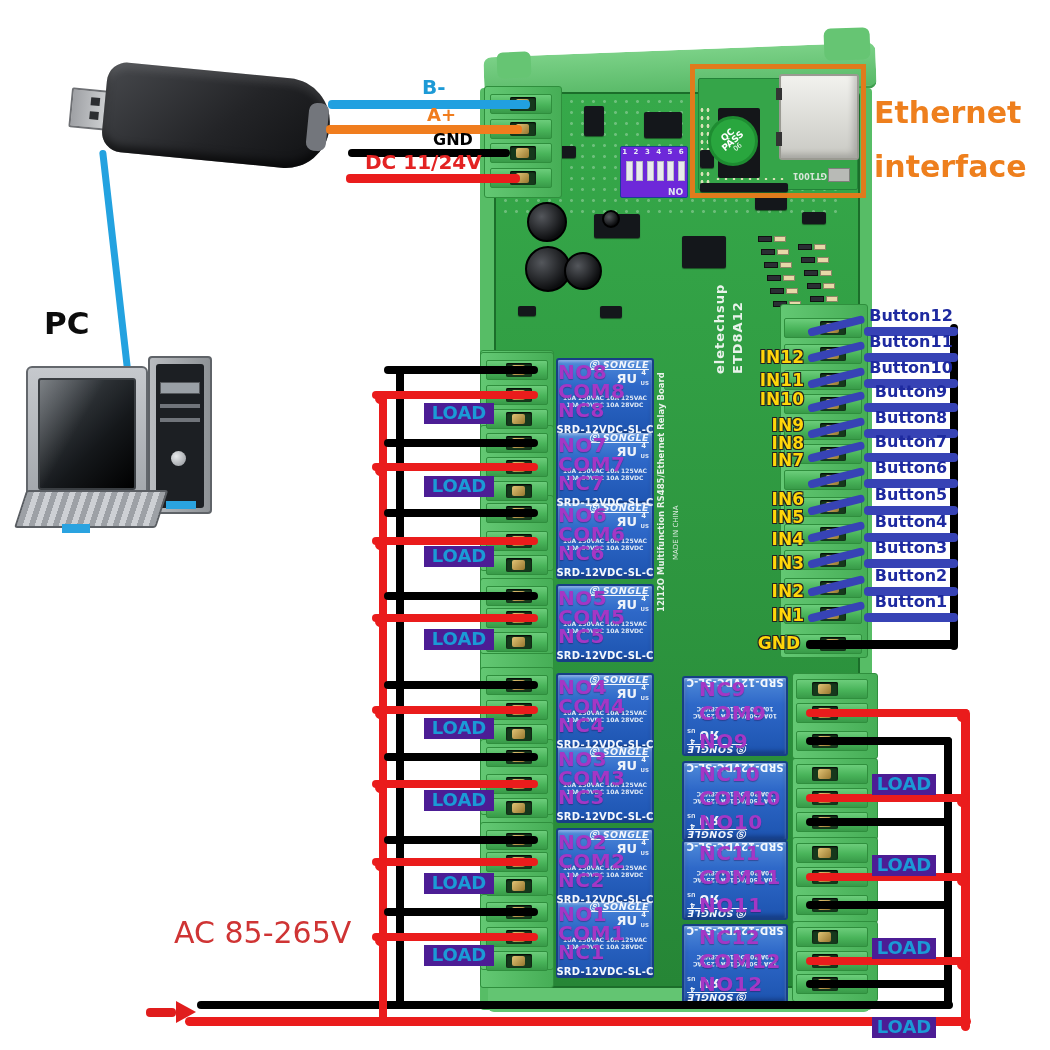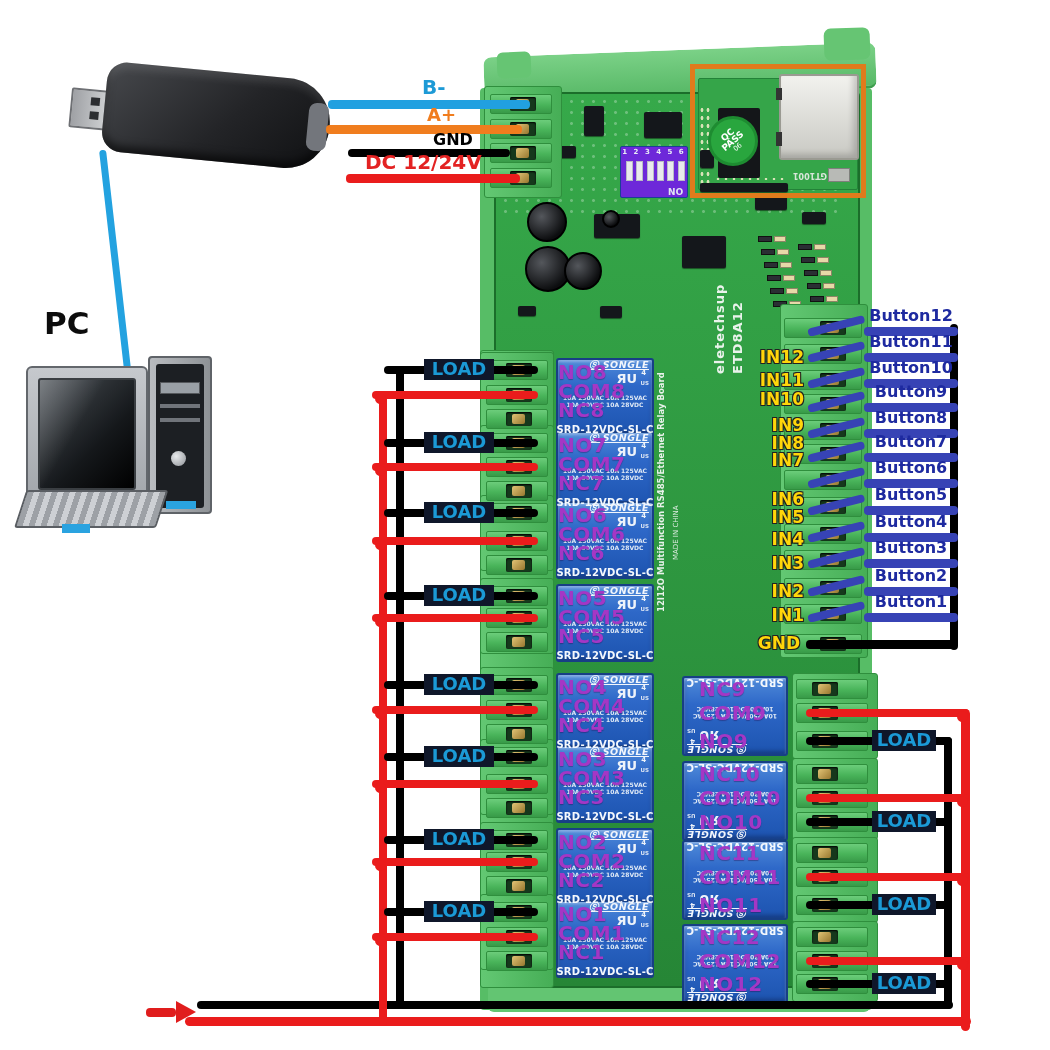--- a/index.html
+++ b/index.html
@@ -24,21 +24,21 @@
   .rc.flip{transform:rotate(180deg);}
   .r-brand{top:1px;right:5px;font:italic 700 9.5px "DejaVu Sans",sans-serif;color:#f2f6fc;letter-spacing:.5px;text-decoration:underline;}
   .r-ul{top:13px;right:17px;font:700 13px "DejaVu Sans",sans-serif;color:#eef3fa;}
   .r-ul4{top:11px;right:8px;font:700 7px "DejaVu Sans",sans-serif;color:#eef3fa;}
   .r-ulus{top:22px;right:5px;font:700 5.5px "DejaVu Sans",sans-serif;color:#d8e2f2;}
   .r-rat{top:36px;left:0;right:0;text-align:center;font:700 6px/7px "DejaVu Sans",sans-serif;color:#dfe9f6;white-space:pre-line;}
   .r-part{bottom:1px;left:0;right:0;text-align:center;font:700 10px "DejaVu Sans",sans-serif;color:#f4f8fd;letter-spacing:.2px;}
   
   .chlabel{font:700 20px/20px "DejaVu Sans",sans-serif;color:#a437c5;z-index:22;letter-spacing:.5px;
            text-shadow:0 1px 1px rgba(40,0,60,.35);padding-left:2px;}
-  .loadlbl{background:#0f172a;color:#1b9ad6;font:700 18px/20px "DejaVu Sans",sans-serif;text-align:center;z-index:35;}
+  .loadlbl{background:#4c1d95;color:#1b9ad6;font:700 18px/20px "DejaVu Sans",sans-serif;text-align:center;z-index:35;margin-top:44px;}
   .inlbl{color:#ffd60a;font:700 17px/20px "DejaVu Sans",sans-serif;text-align:right;z-index:35;
          text-shadow:-1px -1px 0 #222,1px -1px 0 #222,-1px 1px 0 #222,1px 1px 0 #222;}
   .btnlbl{font:700 16px/18px "DejaVu Sans",sans-serif;color:#1e2aa0;text-align:center;z-index:35;}
   .btnbar{background:#3743b5;border-radius:4px;z-index:30;}
   .btndiag{background:#3743b5;border-radius:4px;z-index:30;transform:rotate(-14deg);transform-origin:4px 4px;}
   .chip{background:#14171b;border-radius:2px;z-index:13;box-shadow:0 1px 1px rgba(0,0,0,.5);}
   .cap{border-radius:50%;background:radial-gradient(circle at 35% 35%,#54575c,#0c0d0f 72%);border:2px solid #000;z-index:13;}
   .led{background:#e7d9a8;border:1px solid #8d8666;z-index:13;}
   .res{background:#2a2e33;border:1px solid #111;z-index:13;}
   .wirelabel{z-index:40;}
@@ -71,21 +71,21 @@
     <div style="left:240px;top:26px;width:20px;height:48px;background:#73767c;border-radius:8px;"></div>
   </div>
 
   <div class="w" style="left:328px;top:100px;width:202px;height:9px;background:#21a0e0;"></div>
   <div class="w" style="left:326px;top:125px;width:196px;height:9px;background:#f07d1e;"></div>
   <div class="w" style="left:348px;top:149px;width:162px;height:8px;background:#000;"></div>
   <div class="w" style="left:346px;top:174px;width:174px;height:9px;background:#ea1c1c;"></div>
   <div class="wirelabel" style="left:422px;top:76px;font:700 20px/22px 'DejaVu Sans',sans-serif;color:#1d9ad6;">B-</div>
   <div class="wirelabel" style="left:427px;top:105px;font:700 18px/20px 'DejaVu Sans',sans-serif;color:#f07d1e;">A+</div>
   <div class="wirelabel" style="left:433px;top:131px;font:700 16px/18px 'DejaVu Sans',sans-serif;color:#000;">GND</div>
-  <div class="wirelabel" style="left:365px;top:151px;font:700 20px/22px 'DejaVu Sans',sans-serif;color:#e32222;">DC 12/24V</div>
+  <div class="wirelabel" style="left:365px;top:151px;font:700 20px/22px 'DejaVu Sans',sans-serif;color:#e32222;">DC 11/24V</div>
 
   <div style="left:484px;top:50px;width:392px;height:46px;background:linear-gradient(#7bd187,#58b967);border-radius:8px;border-bottom:3px solid #3d9e4d;transform:rotate(-2.2deg);z-index:8;"></div>
   <div style="left:497px;top:52px;width:34px;height:26px;background:#66c573;border-radius:6px;transform:rotate(-2deg);z-index:8;"></div>
   <div style="left:824px;top:28px;width:46px;height:32px;background:#66c573;border-radius:7px;transform:rotate(-2deg);z-index:8;"></div>
   <div style="left:480px;top:88px;width:18px;height:922px;background:#57bd66;border-radius:4px;z-index:9;"></div>
   <div style="left:854px;top:88px;width:18px;height:922px;background:#57bd66;border-radius:4px;z-index:9;"></div>
   <div style="left:488px;top:984px;width:382px;height:28px;background:#63c572;border-radius:6px;z-index:9;"></div>
   <div style="left:494px;top:92px;width:366px;height:896px;background:linear-gradient(#36a94a,#268636);border:2px solid #1b6e2a;border-radius:4px;z-index:10;"></div>
   <div style="left:500px;top:96px;width:340px;height:122px;z-index:11;background-image:radial-gradient(rgba(255,255,255,.28) 1.2px,transparent 1.7px);background-size:11px 11px;"></div>
 
@@ -119,21 +119,24 @@
       <span style="display:block;font:700 9px/9px 'DejaVu Sans',sans-serif;">PASS</span>
       <span style="display:block;font:400 7px/7px 'DejaVu Sans',sans-serif;">06</span>
     </div>
   </div>
   <div style="left:779px;top:74px;width:80px;height:86px;background:linear-gradient(180deg,#f2f2ee,#c9c9c3);border:2px solid #9a9a92;border-radius:3px;z-index:14;box-shadow:inset -4px -4px 6px rgba(0,0,0,.18);"></div>
   <div style="left:776px;top:88px;width:6px;height:12px;background:#333;z-index:15;"></div>
   <div style="left:776px;top:132px;width:6px;height:14px;background:#333;z-index:15;"></div>
   <div style="left:786px;top:170px;width:48px;font:700 8px/10px 'DejaVu Sans',sans-serif;color:#d9e6da;transform:rotate(180deg);z-index:14;text-align:center;">GT1001</div>
   <div style="left:828px;top:168px;width:22px;height:14px;background:#b8bab6;border:1px solid #7e807c;z-index:14;"></div>
   <div style="left:690px;top:64px;width:176px;height:134px;border:5px solid #e07b1c;z-index:26;"></div>
-
+  <div class="wirelabel" style="left:874px;top:96px;font:700 30px/34px 'DejaVu Sans',sans-serif;color:#ee7f1d;">Ethernet</div>
+  <div class="wirelabel" style="left:874px;top:150px;font:700 30px/34px 'DejaVu Sans',sans-serif;color:#ee7f1d;">interface</div>
+
+  <div class="wirelabel" style="left:174px;top:916px;font:400 30px/34px 'DejaVu Sans',sans-serif;color:#cf3434;">AC 85-265V</div>
 
   <div class="inlbl" style="left:736px;top:633px;width:64px;">GND</div>
 
   <div style="left:146px;top:1008px;width:30px;height:9px;background:#e01d1d;border-radius:4px;z-index:31;"></div>
   <div style="left:176px;top:1001px;width:0;height:0;border-top:11px solid transparent;border-bottom:11px solid transparent;border-left:20px solid #e01d1d;z-index:31;"></div>
 <div class="tblock" style="left: 484px; top: 86px; width: 78px; height: 112px;"></div>
     <div class="tcell" style="left: 490px; top: 94px; width: 62px; height: 20px;"></div>
     <div class="thole" style="left: 510px; top: 97px; width: 26px; height: 14px;"></div>
     <div class="tscrew" style="left: 516px; top: 99px; width: 13px; height: 10px;"></div>
     <div class="tcell" style="left: 490px; top: 119px; width: 62px; height: 20px;"></div>

